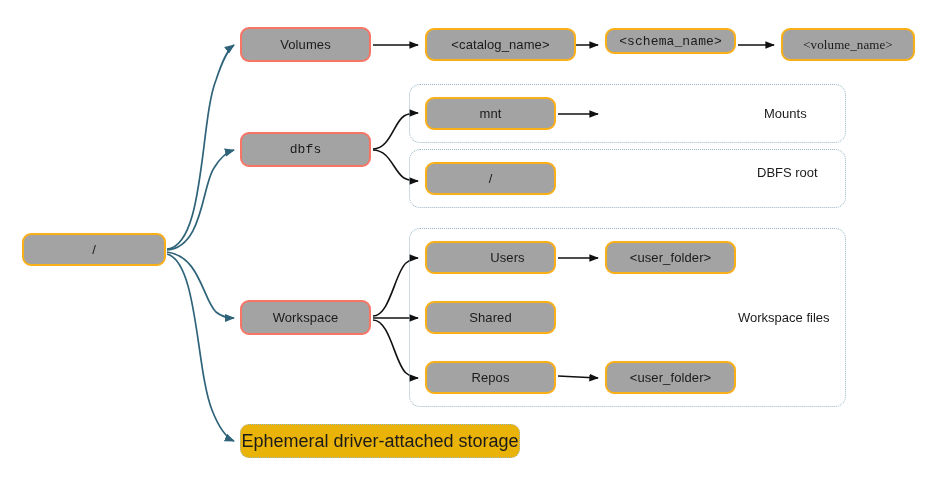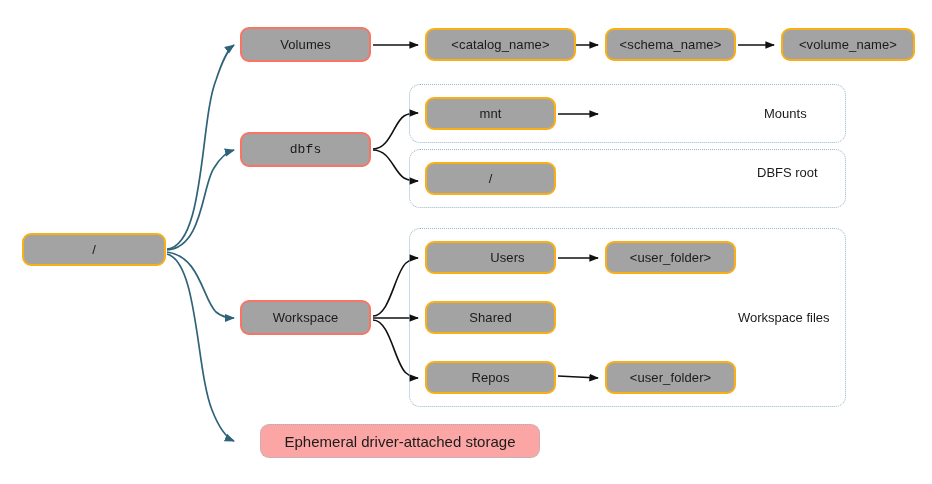--- a/index.html
+++ b/index.html
@@ -59,25 +59,24 @@
     z-index: 2;
   }
   .ghost-box {
     position: absolute;
     box-sizing: border-box;
     border: 1.6px dotted #9ab6c6;
     border-radius: 9px;
     display: flex;
     align-items: center;
     justify-content: center;
-    font-size: 15px;
+    font-size: 18px;
     color: #1b1b1b;
-    background: #fca5a5;
+    background: #eab308;
     z-index: 3;
-    margin-left: 20px;
   }
 </style>
 </head>
 <body>
 
 <div id="canvas">
 
   <svg id="edges" viewBox="0 0 932 484">
     <defs>
       <marker id="arrow-teal" viewBox="0 0 10 10" refX="9" refY="5" markerWidth="6" markerHeight="6" orient="auto-start-reverse">
@@ -127,23 +126,23 @@
 
   <div class="group" style="left:409px; top:228px; width:437px; height:179px;"></div>
   <div class="group-label" style="left:738px; top:310px;">Workspace files</div>
 
   <div class="node orange" style="left:22px; top:233px; width:144px; height:33px;">/</div>
 
   <div class="node red" style="left:240px; top:27px; width:131px; height:35px;">Volumes</div>
 
   <div class="node orange" style="left:425px; top:28px; width:151px; height:33px;">&lt;catalog_name&gt;</div>
 
-  <div class="node orange" style="left:605px; top:28px; width:131px; height:33px;">&lt;schema_name&gt;</div>
+  <div class="node orange" style="left:605px; top:28px; width:131px; height:26px;font-family:Liberation Mono, monospace;">&lt;schema_name&gt;</div>
 
-  <div class="node orange" style="left:781px; top:28px; width:134px; height:33px;">&lt;volume_name&gt;</div>
+  <div class="node orange" style="left:781px; top:28px; width:134px; height:33px;font-family:Liberation Serif, serif;">&lt;volume_name&gt;</div>
 
   <div class="node red" style="left:240px; top:132px; width:131px; height:35px;font-family:Liberation Mono, monospace;">dbfs</div>
 
   <div class="node orange" style="left:425px; top:97px; width:131px; height:33px;">mnt</div>
 
 
   <div class="node orange" style="left:425px; top:162px; width:131px; height:33px;">/</div>
 
   <div class="node red" style="left:240px; top:300px; width:131px; height:35px;">Workspace</div>
 

